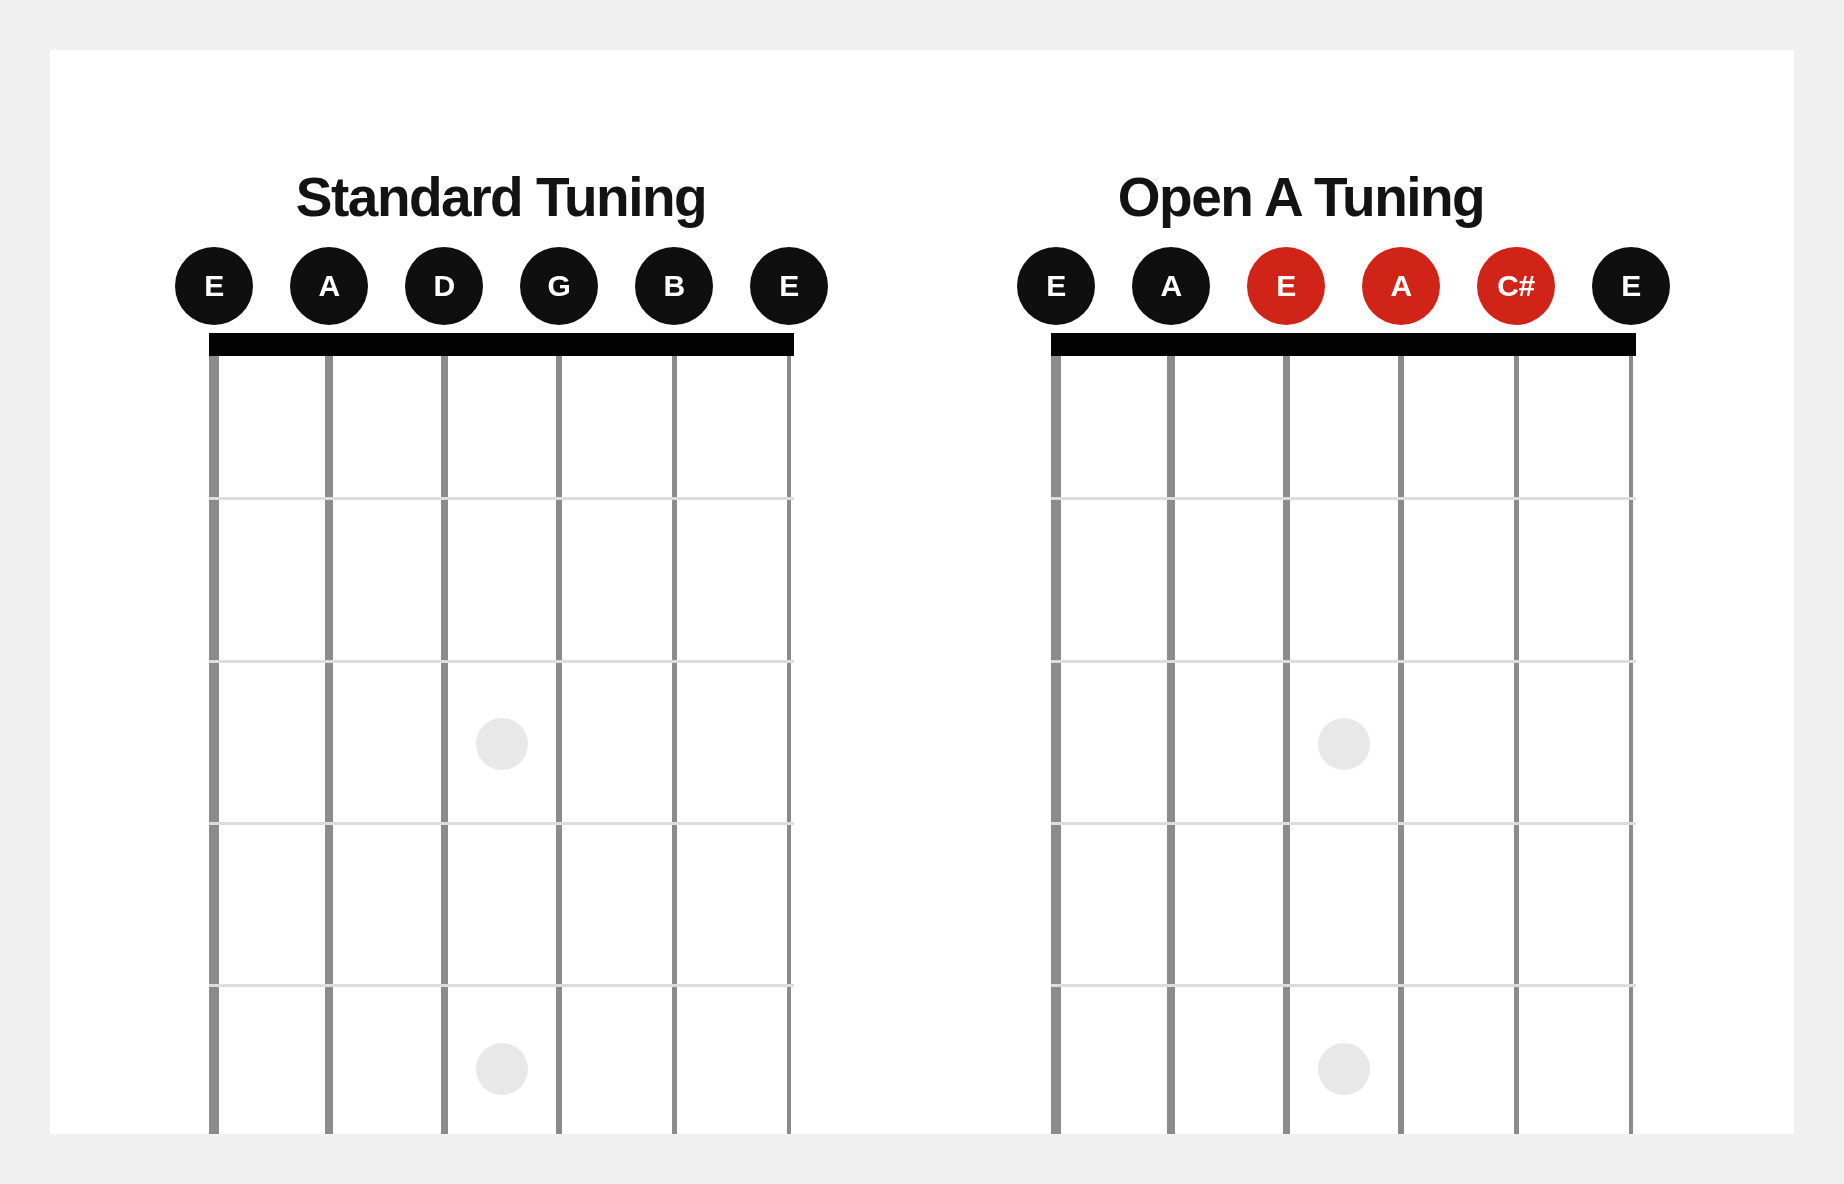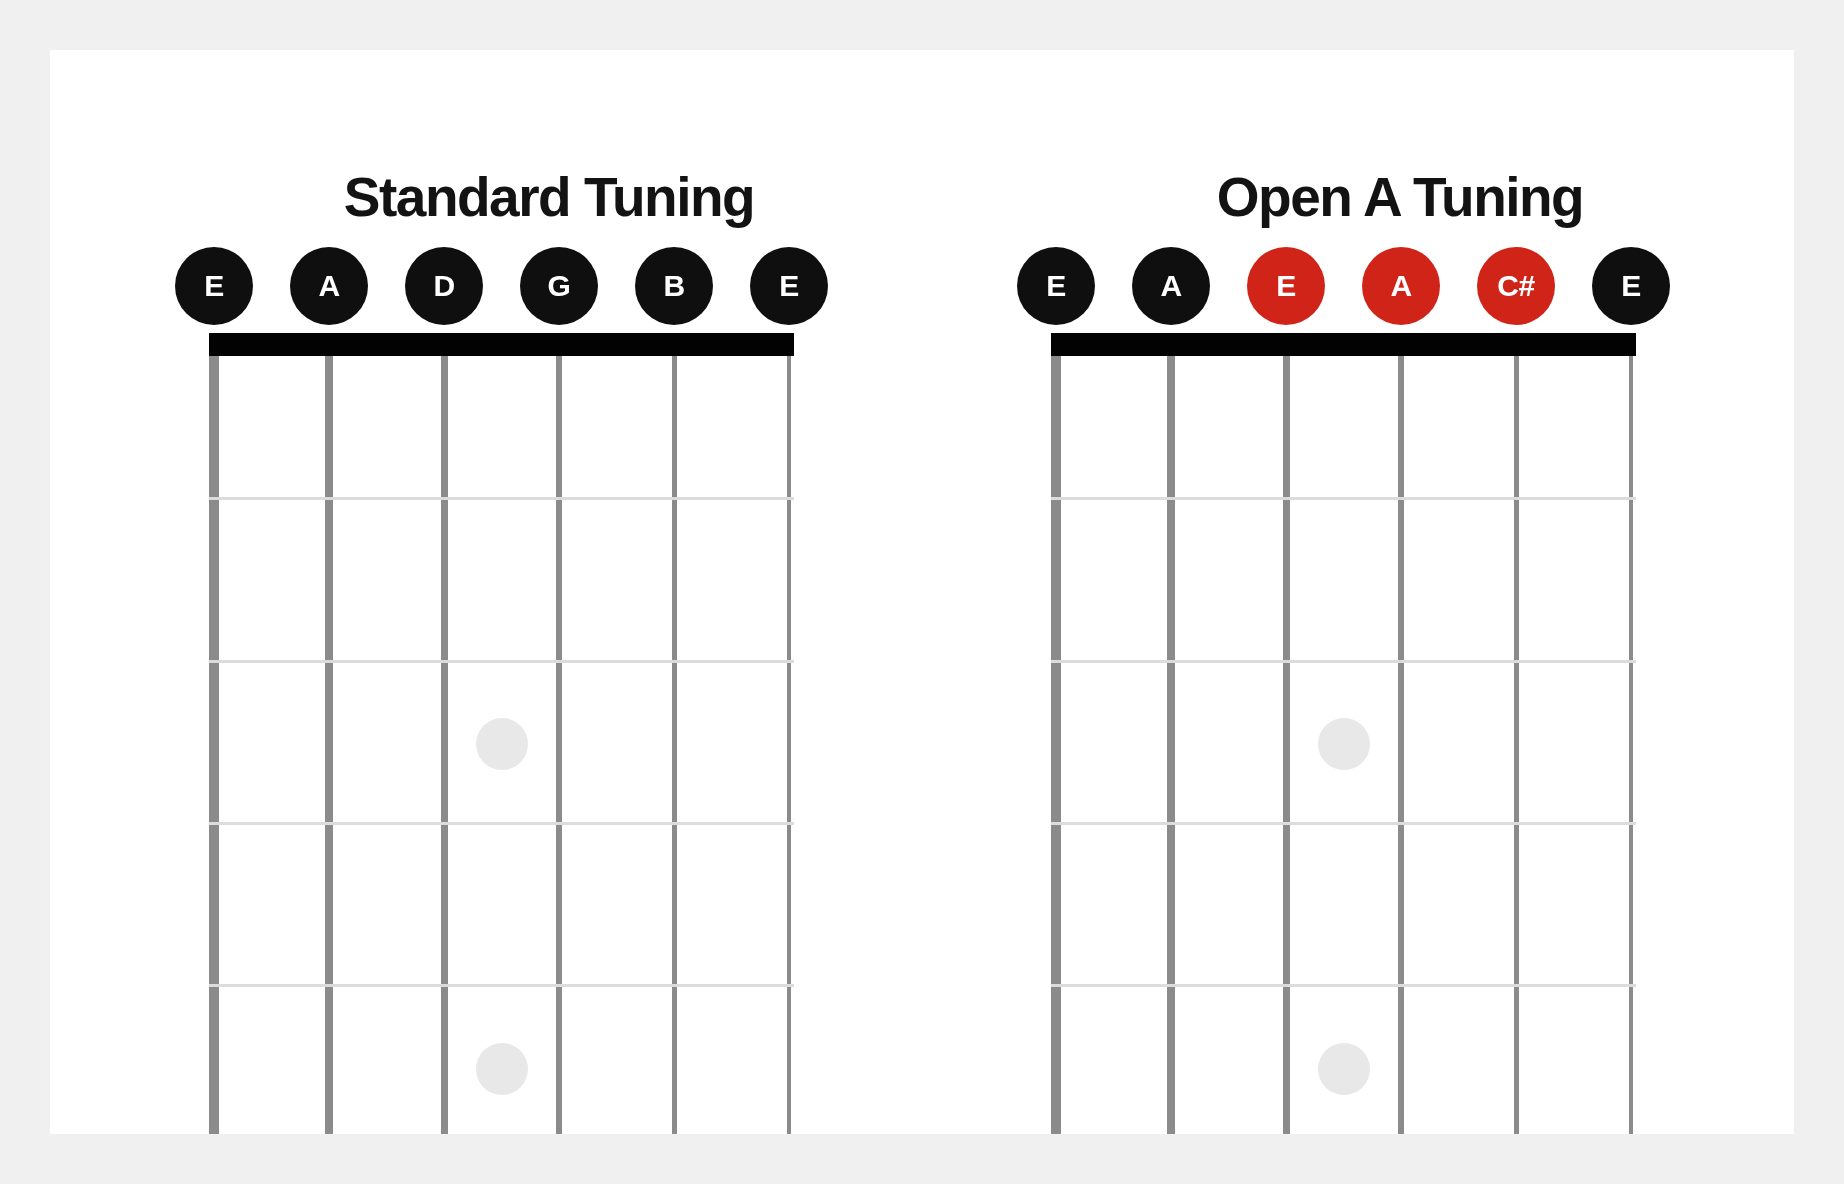--- a/index.html
+++ b/index.html
@@ -28,24 +28,23 @@
   }
   .title {
     position: absolute;
     top: 124px;
     transform: translateX(-50%);
     font-size: 55px;
     font-weight: 700;
     letter-spacing: -1.5px;
     line-height: 1;
     white-space: nowrap;
-    margin-left: 48px;
   }
   .t0 { left: 501px; }
-  .t1 { left: 1352px; }
+  .t1 { left: 1301px; }
   .nut {
     position: absolute;
     height: 23px;
     top: 333px;
   }
   .string {
     position: absolute;
     top: 356px;
     height: 778px;
   }

